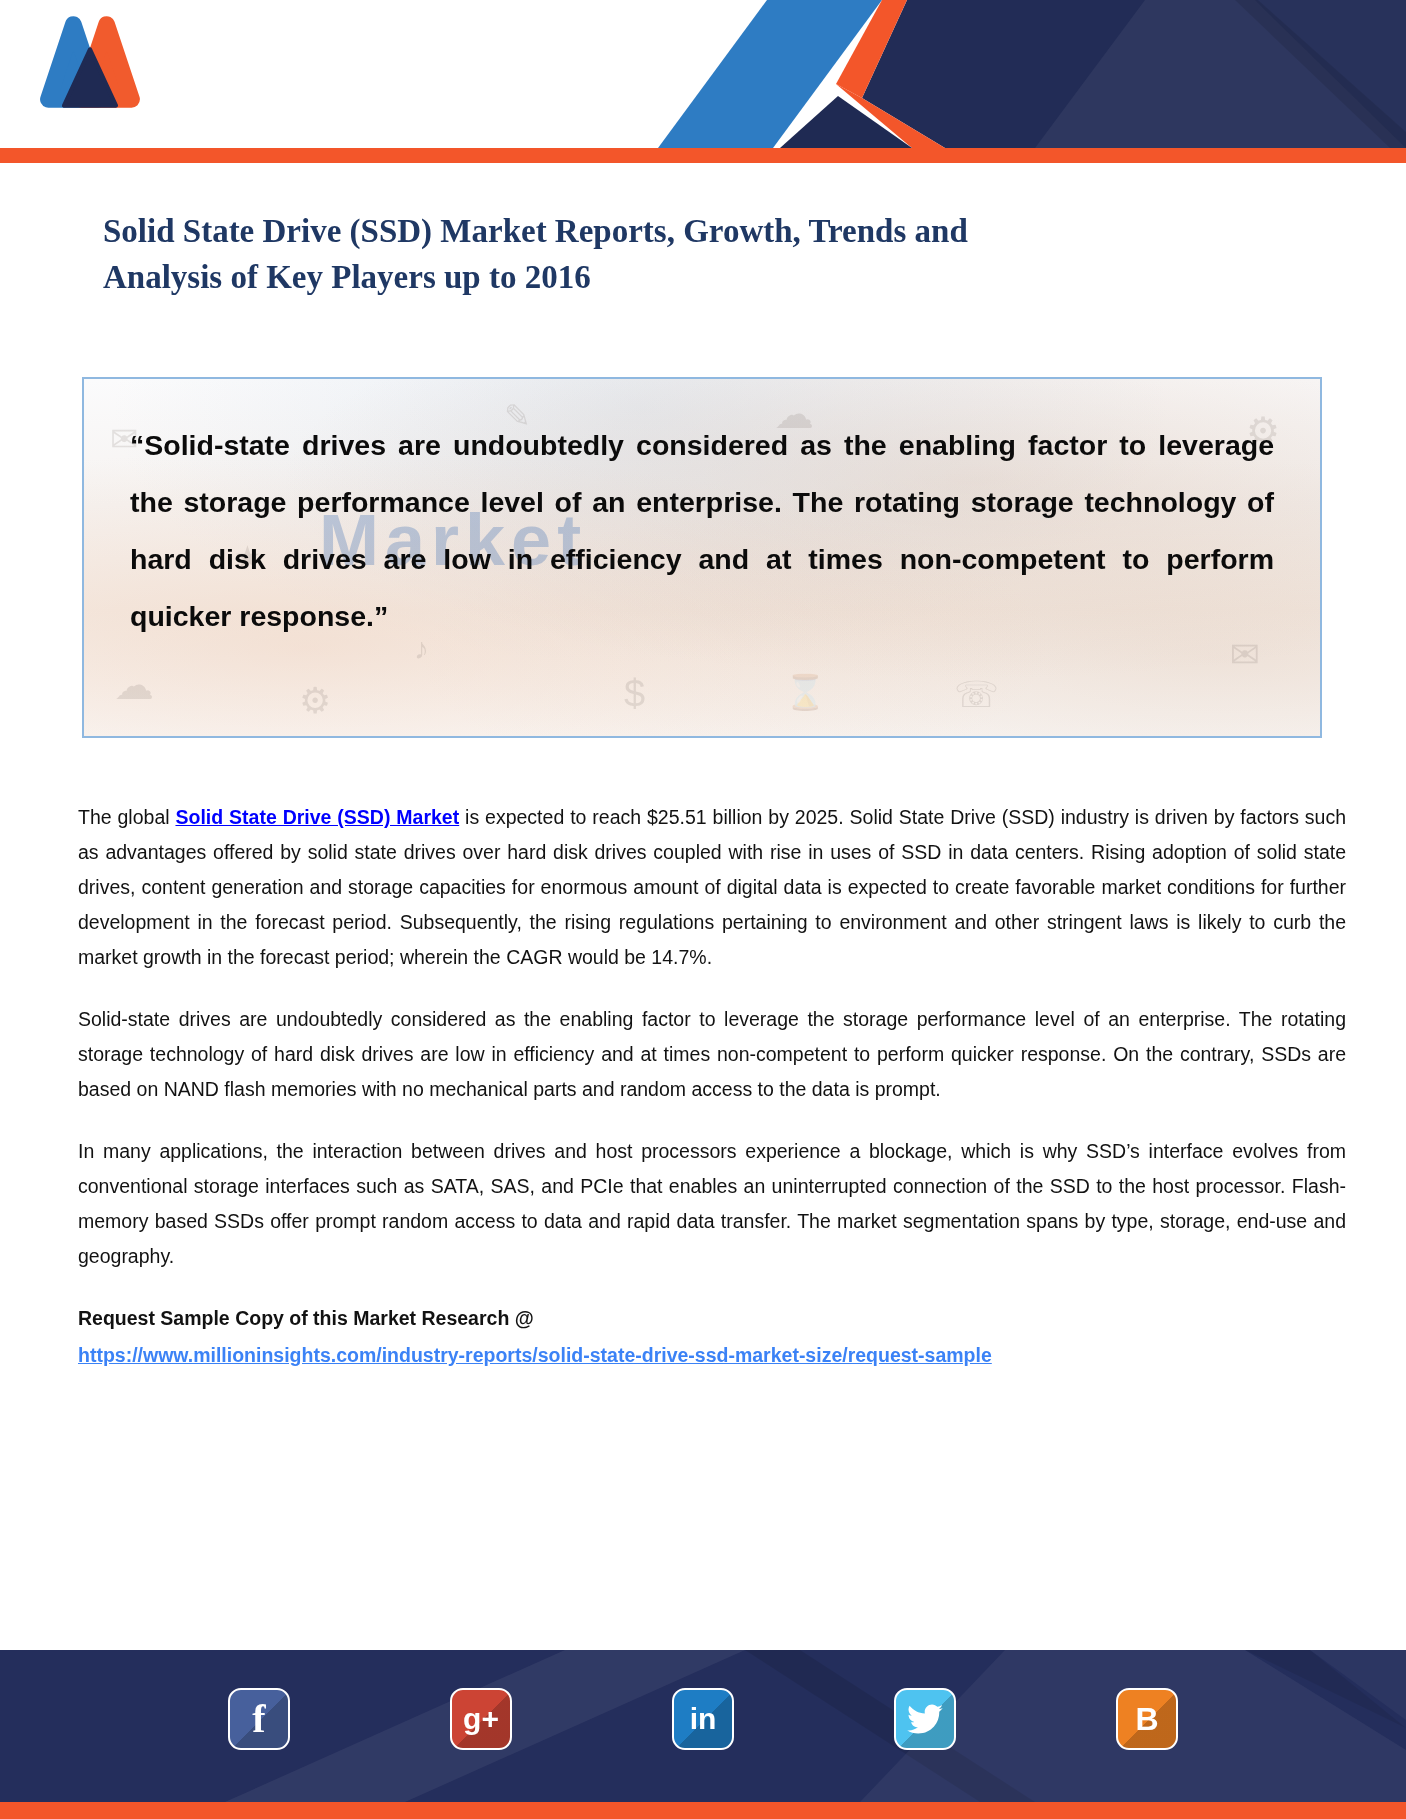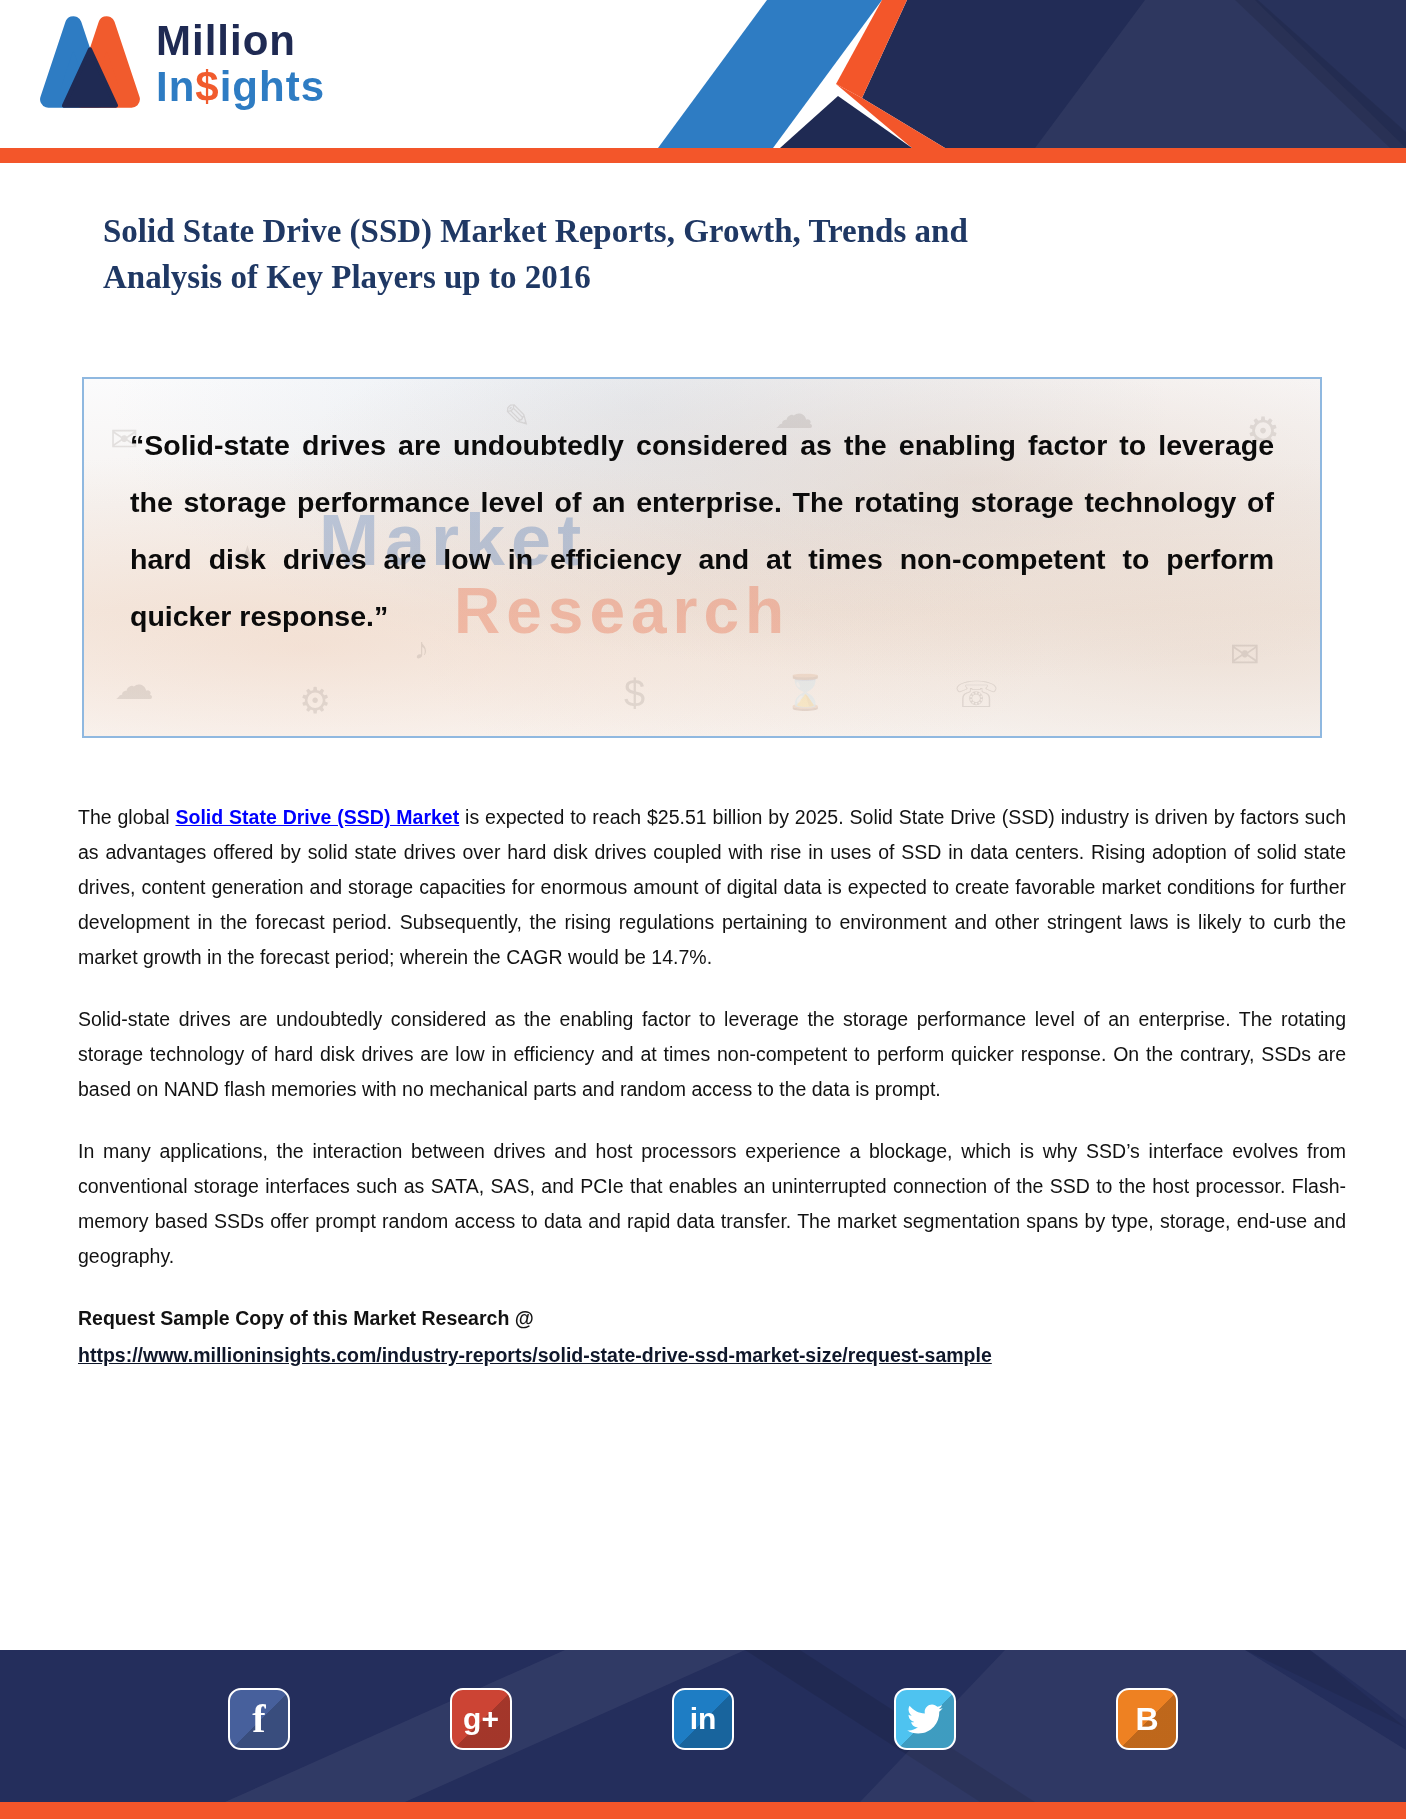--- a/index.html
+++ b/index.html
@@ -52,21 +52,21 @@
     text-align:justify;
   }
 
   
   .body-copy { position:absolute; top:800px; left:70px; width:1268px; color:#121212;margin-left:8px; }
   .body-copy p { font-size:19.5px; line-height:35px; text-align:justify; margin-bottom:27px; }
   .inline-link { color:#0000ff; font-weight:bold; text-decoration:underline; cursor:pointer; }
   .request-label { font-size:19.5px; line-height:35px; font-weight:bold; margin-top:8px; }
   .request-url {
     display:inline-block; margin-top:2px; font-size:19.5px; line-height:35px;
-    color:#0f172a; font-weight:bold; text-decoration:underline; cursor:pointer;
+    color:#3b82f6; font-weight:bold; text-decoration:underline; cursor:pointer;
     word-break:break-all;
   }
 
   
   .footer { position:absolute; top:1650px; left:0; width:1406px; height:152px; background:#242e5c; overflow:hidden; }
   .footer-banner { position:absolute; top:0; left:0; width:1406px; height:152px; }
   .footer-orange { position:absolute; top:1802px; left:0; width:1406px; height:17px; background:#f3562a; }
   .social-row {
     position:absolute; top:38px; left:0; width:1406px;
     display:flex; justify-content:center; gap:160px; z-index:2;
@@ -107,36 +107,31 @@
       <polygon points="836,84 862,98 945,148 912,148" fill="#f3562a"></polygon>
       <polygon points="838,96 912,148 780,148" fill="#1f2a53"></polygon>
     </svg>
 
     <div class="logo">
       <svg class="logo-mark" viewBox="0 0 100 100">
         <polygon points="34,12 10,84 58,84" fill="#2e7cc3" stroke="#2e7cc3" stroke-width="16" stroke-linejoin="round"></polygon>
         <polygon points="66,12 42,84 90,84" fill="#f15b2d" stroke="#f15b2d" stroke-width="16" stroke-linejoin="round"></polygon>
         <polygon points="50,36 25,90 75,90" fill="#1f2a53" stroke="#1f2a53" stroke-width="4" stroke-linejoin="round"></polygon>
       </svg>
-      <div class="logo-text">
-        <div class="logo-line1">Million</div>
-        <div class="logo-line2"><span>In</span><span class="logo-dollar">$</span><span>ights</span></div>
-      </div>
     </div>
   </div>
   <div class="orange-bar"></div>
 
   <h1 class="doc-title">
     <span>Solid State Drive (SSD) Market Reports, Growth, Trends and</span><br>
     <span>Analysis of Key Players up to 2016</span>
   </h1>
 
   <div class="quote-box">
     <span class="quote-watermark1">Market</span>
-    <span class="quote-watermark2">Research</span>
 
     <span class="doodle" style="left:26px; top:40px; font-size:34px;">✉</span>
     <span class="doodle" style="left:30px; bottom:28px; font-size:40px;">☁</span>
     <span class="doodle" style="left:215px; bottom:14px; font-size:36px;">⚙</span>
     <span class="doodle" style="left:150px; top:160px; font-size:30px;">★</span>
     <span class="doodle" style="left:540px; bottom:20px; font-size:38px;">$</span>
     <span class="doodle" style="left:700px; bottom:24px; font-size:34px;">⌛</span>
     <span class="doodle" style="left:870px; bottom:20px; font-size:36px;">☏</span>
     <span class="doodle" style="left:420px; top:18px; font-size:32px;">✎</span>
     <span class="doodle" style="left:690px; top:12px; font-size:40px;">☁</span>

